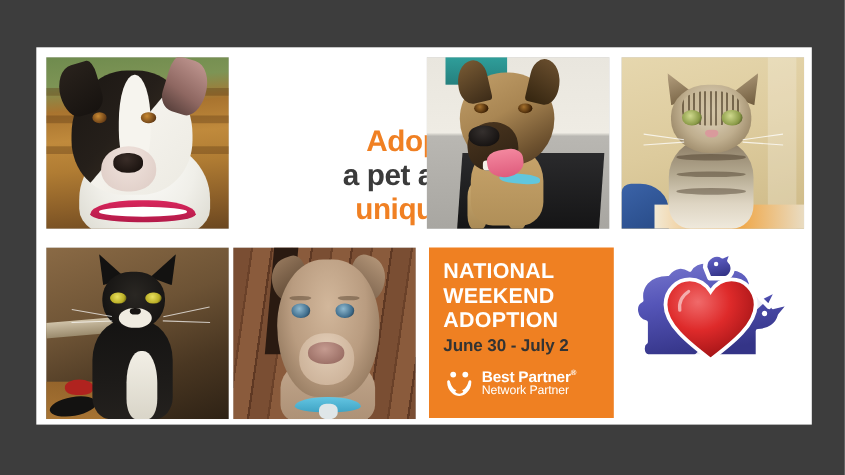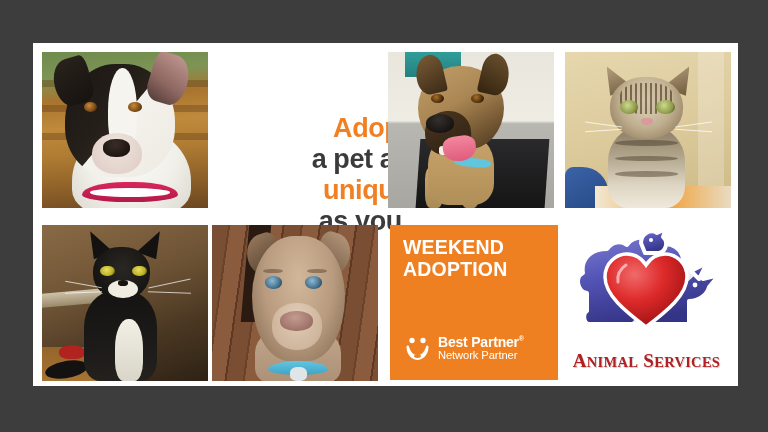--- a/index.html
+++ b/index.html
@@ -219,21 +219,20 @@
         <div class="eyeR"></div>
         <div class="muzzle"></div>
         <div class="nose"></div>
       </div>
     </div>
 
     <div class="headline">
       <div class="ln orange">Adopt</div>
       <div class="ln">a pet as</div>
       <div class="ln orange">unique</div>
-      <div class="ln">as you.</div>
     </div>
 
     <div class="tile t2" style="left:355px;top:9px;width:166px;height:156px;">
       <div class="ph">
         <div class="bg"></div>
         <div class="teal"></div>
         <div class="mat"></div>
         <div class="legL"></div>
         <div class="legR"></div>
         <div class="chest"></div>
@@ -311,23 +310,25 @@
         <div class="eyeR"></div>
         <div class="snout"></div>
         <div class="nose"></div>
         <div class="collar"></div>
         <div class="tag"></div>
       </div>
     </div>
 
     <div class="promo" style="left:357px;top:182px;">
       <div class="hl">
+        <div>NATIONAL</div>
         <div>WEEKEND</div>
         <div>ADOPTION</div>
       </div>
+      <div class="dates">June 30 - July 2</div>
 
       <div class="bf">
         <div class="bfmark">
           <svg viewBox="0 0 54 50" width="27" height="25" aria-hidden="true">
             <circle cx="16" cy="9" r="5.3" fill="#ffffff"></circle>
             <circle cx="38" cy="9" r="5.3" fill="#ffffff"></circle>
             <path d="M5 22 C5 40 19 48 27 48 C35 48 49 40 49 22 C49 19 45 18 44 21 C41 33 35 38 27 38 C19 38 13 33 10 21 C9 18 5 19 5 22 Z" fill="#ffffff"></path>
             <path d="M20 40 C20 35 34 35 34 40 C34 45 20 45 20 40 Z" fill="#ef8022"></path>
           </svg>
         </div>
@@ -372,19 +373,16 @@
           <circle cx="124" cy="58" r="2.4" fill="#ffffff"></circle>
           <circle cx="47" cy="74" r="2.4" fill="#ffffff"></circle>
 
           <path d="M118 42 L60 96 L72 96 L124 48 Z" fill="#ffffff" opacity="0.9"></path>
 
           <path fill="url(#red)" stroke="#ffffff" stroke-width="3.5" d="M75 100 C54 84 34 68 34 50 C34 36 45 27 56 27 C65 27 71 32 75 38
                    C79 32 85 27 94 27 C105 27 116 36 116 50 C116 68 96 84 75 100 Z"></path>
           <path d="M55 38 C49 42 46 48 47 55" stroke="#ffffff" stroke-width="3" fill="none" opacity="0.55" stroke-linecap="round"></path>
         </svg>
       </div>
-      <div class="name"><span>A</span><span class="sc">NIMAL</span>
-        <span>S</span><span class="sc">ERVICES</span>
-      </div>
     </div>
 
   </div>
 </div>
 
 </body></html>

